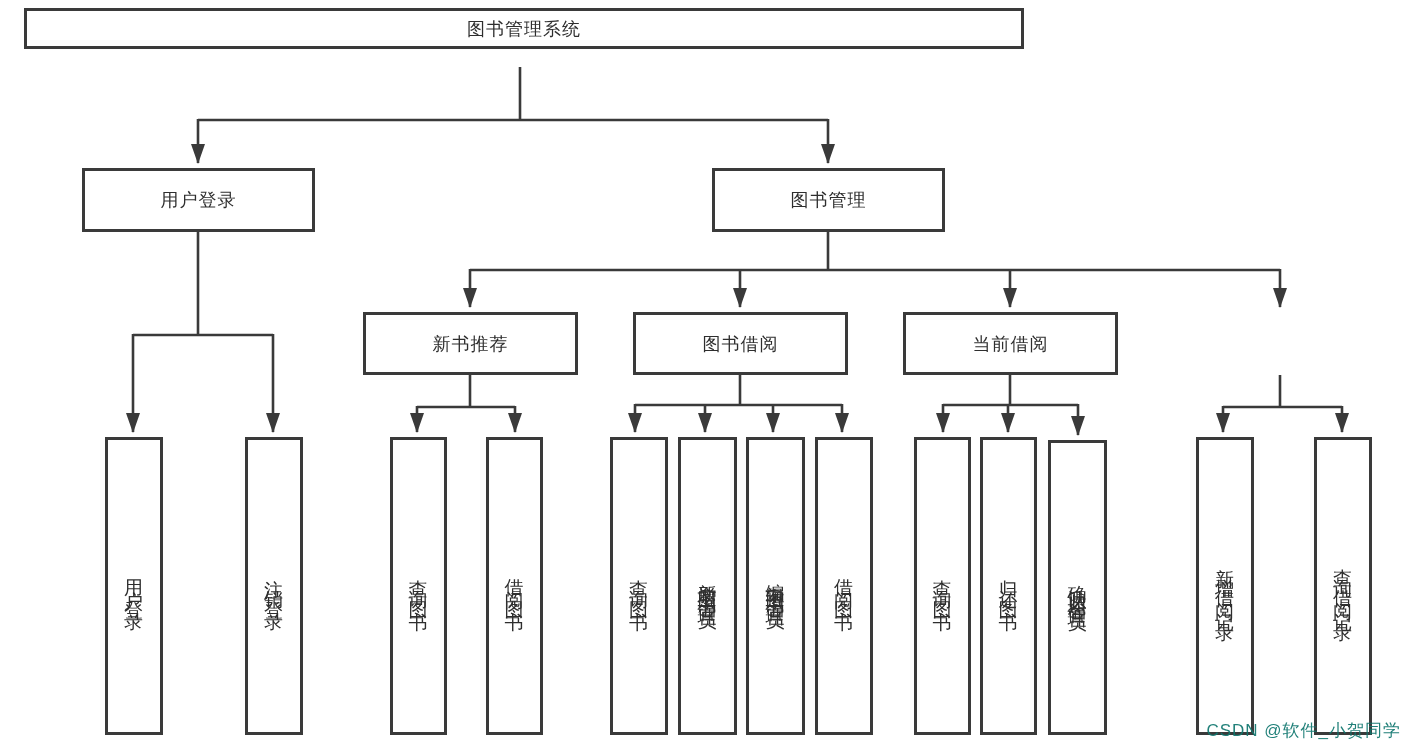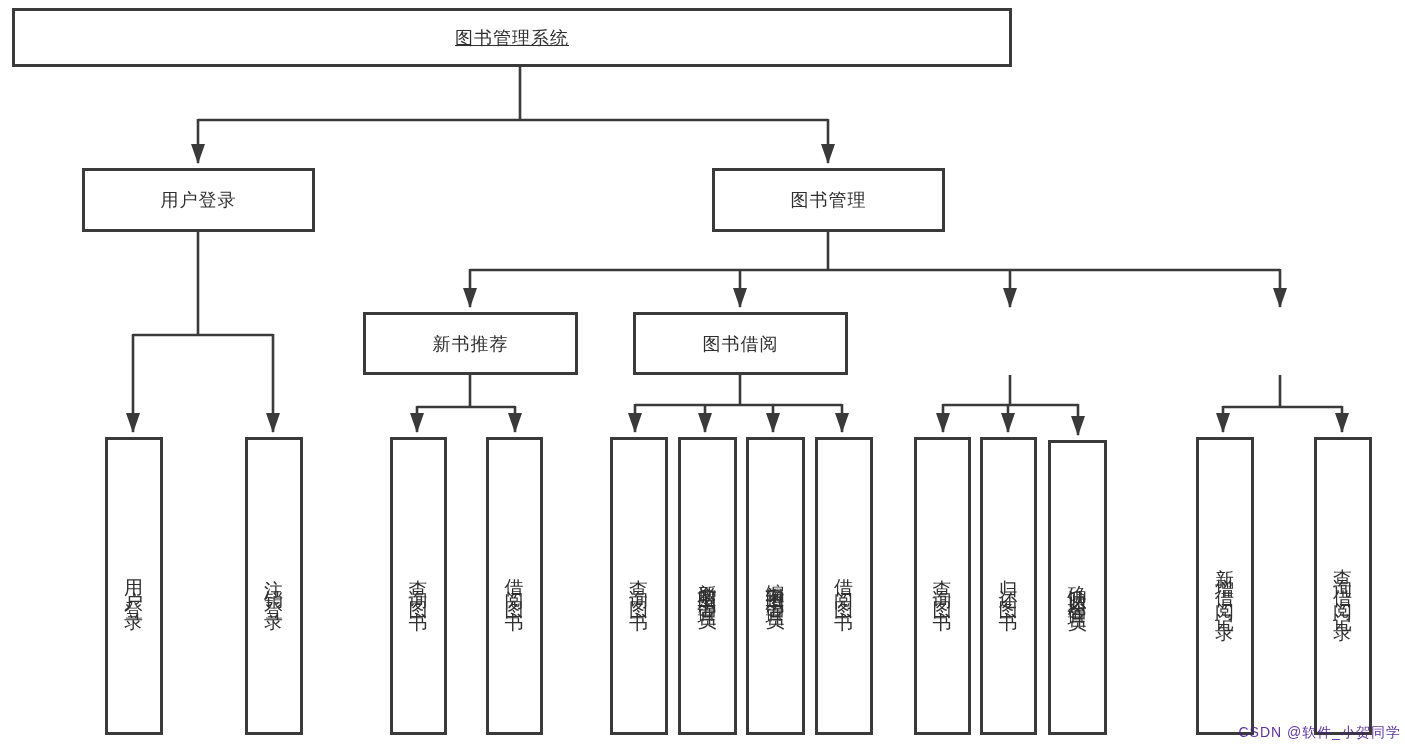--- a/index.html
+++ b/index.html
@@ -35,22 +35,22 @@
     text-orientation:mixed;
     font-size:19px;
     letter-spacing:11px;
     line-height:1;
     white-space:nowrap;
   }
   .vbox .vtext.long{letter-spacing:4px;}
   .watermark{
     position:absolute;
     right:4px;bottom:5px;
-    font-size:14px;
-    color:#4c1d95;
+    font-size:17px;
+    color:#0f766e;
     opacity:0.92;
     letter-spacing:1px;
     z-index:5;
     white-space:nowrap;
   }
 </style>
 </head>
 <body>
 
 <div class="stage">
@@ -98,27 +98,28 @@
       <path d="M1008 404 V432" marker-end="url(#arrow)"></path>
       <path d="M1078 404 V435" marker-end="url(#arrow)"></path>
 
       <path d="M1280 375 V407"></path>
       <path d="M1223 407 H1342"></path>
       <path d="M1223 406 V432" marker-end="url(#arrow)"></path>
       <path d="M1342 406 V432" marker-end="url(#arrow)"></path>
     </g>
   </svg>
 
-  <div class="box" style="left:12px;top:8px;width:1000px;height:59px;text-decoration:underline;">图书管理系统</div>
+  <div class="box" style="left:24px;top:8px;width:1000px;height:41px;">图书管理系统</div>
 
   <div class="box" style="left:82px;top:168px;width:233px;height:64px;">用户登录</div>
   <div class="box" style="left:363px;top:312px;width:215px;height:63px;">新书推荐</div>
 
   <div class="box" style="left:712px;top:168px;width:233px;height:64px;">图书管理</div>
   <div class="box" style="left:633px;top:312px;width:215px;height:63px;text-align:center;">图书借阅</div>
+  <div class="box" style="left:903px;top:312px;width:215px;height:63px;">当前借阅</div>
 
   <div class="vbox" style="left:105px;top:437px;width:58px;height:298px;">
     <span class="vtext">用户登录</span>
   </div>
   <div class="vbox" style="left:245px;top:437px;width:58px;height:298px;">
     <span class="vtext">注销登录</span>
   </div>
 
   <div class="vbox" style="left:390px;top:437px;width:57px;height:298px;">
     <span class="vtext">查询图书</span>

